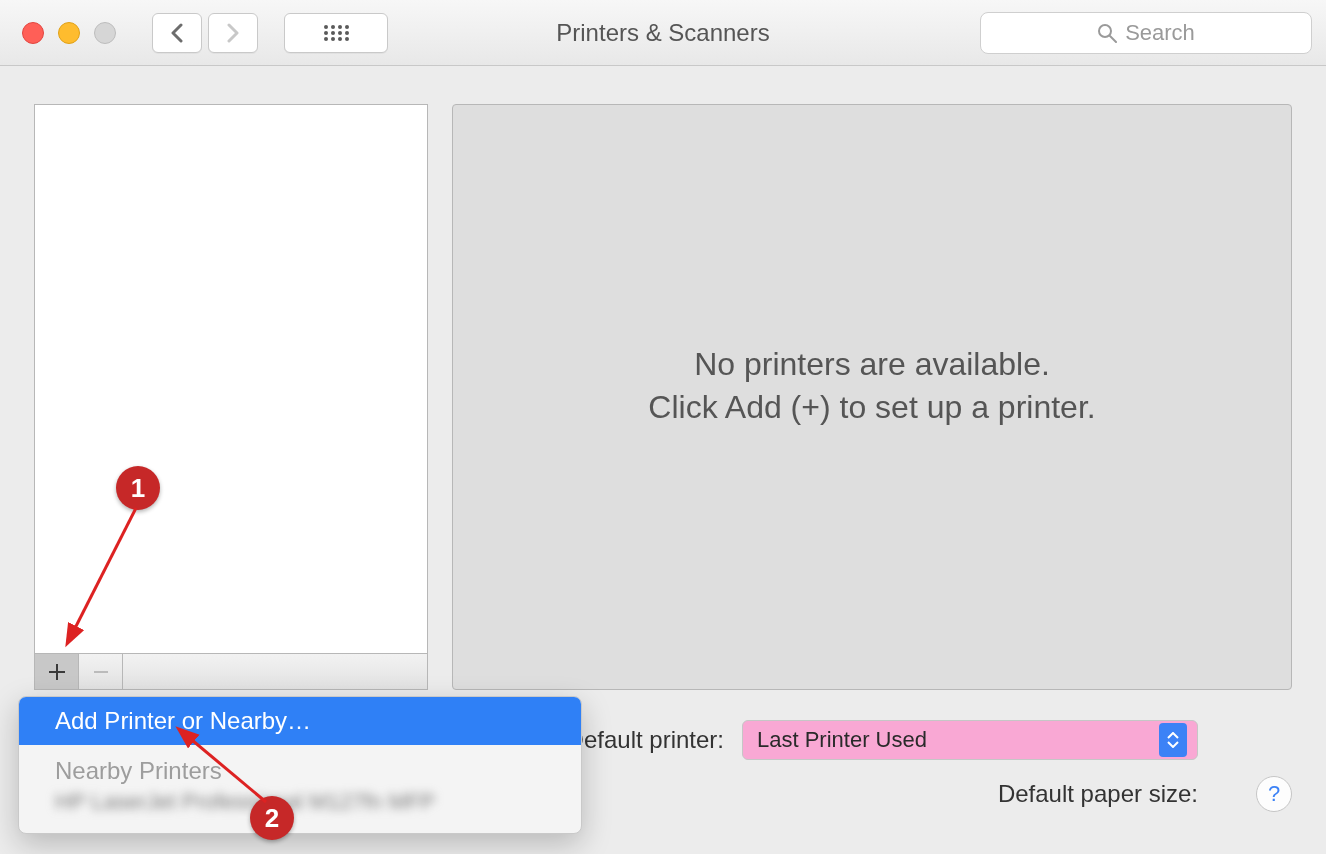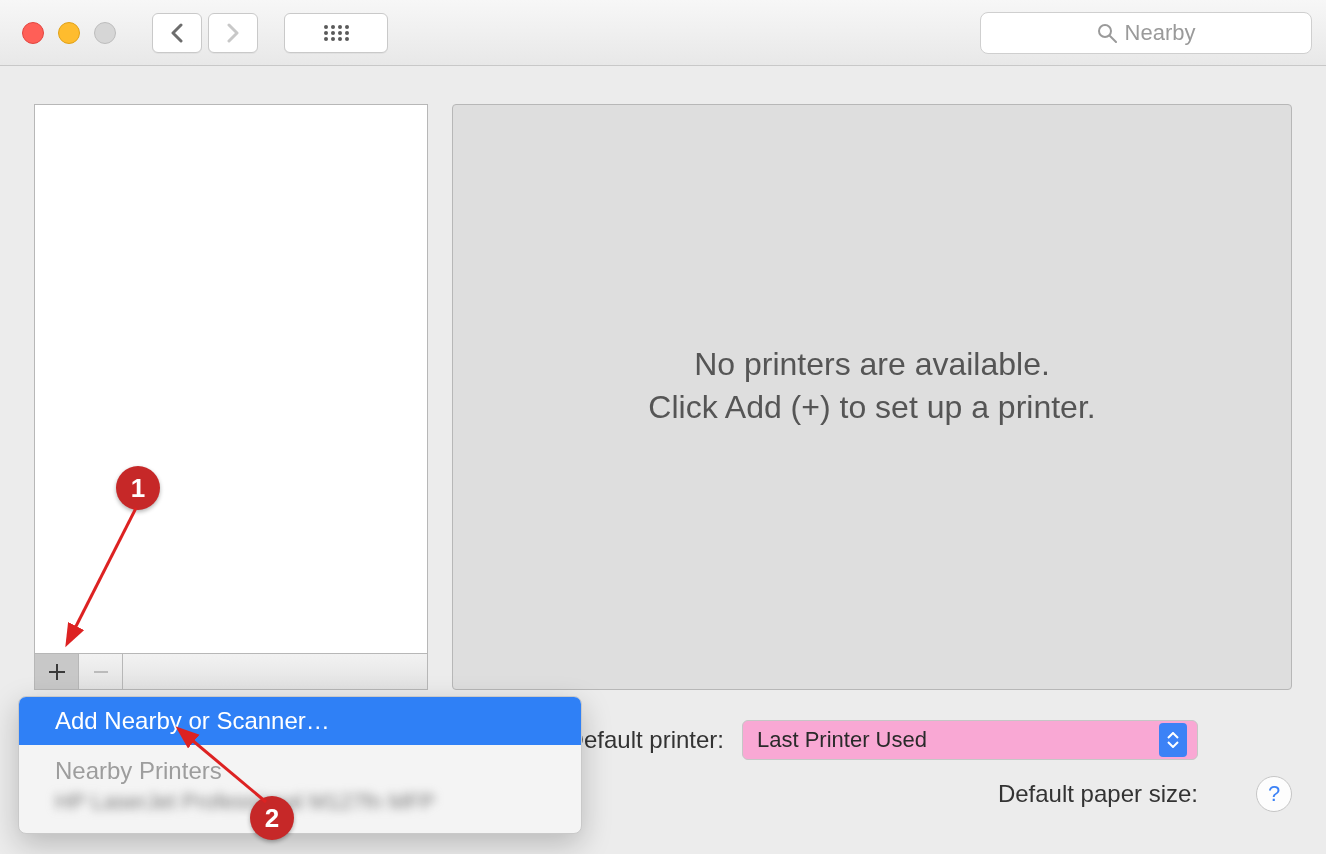--- a/index.html
+++ b/index.html
@@ -234,27 +234,28 @@
           <circle cx="10" cy="9" r="2"></circle>
           <circle cx="17" cy="9" r="2"></circle>
           <circle cx="24" cy="9" r="2"></circle>
         <circle cx="3" cy="15" r="2"></circle>
           <circle cx="10" cy="15" r="2"></circle>
           <circle cx="17" cy="15" r="2"></circle>
           <circle cx="24" cy="15" r="2"></circle>
       </g>
     </svg>
   </div>
+  <div class="title">Printers &amp; Scanners</div>
   <div class="search-wrap">
     <div class="search">
       <svg width="20" height="20" viewBox="0 0 20 20">
           <circle cx="8" cy="8" r="6" stroke="#9a9a9a" stroke-width="2" fill="none"></circle>
           <line x1="13" y1="13" x2="19" y2="19" stroke="#9a9a9a" stroke-width="2" stroke-linecap="round"></line>
         </svg>
-      <span>Nearby</span>
+      <span>Search</span>
     </div>
   </div>
 </div>
 
 <div class="content">
   <div class="sidebar-col">
     <div class="printer-list"></div>
     <div class="below-toolbar">
       <div class="small-btn active">
         <svg width="18" height="18" viewBox="0 0 18 18">
@@ -294,21 +295,21 @@
       </div>
       <div class="settings-row">
         <div class="settings-label">Default paper size:</div>
         <div class="help-btn">?</div>
       </div>
     </div>
   </div>
 </div>
 
 <div class="context-menu">
-  <div class="menu-item selected">Add Nearby or Scanner…</div>
+  <div class="menu-item selected">Add Printer or Nearby…</div>
   <div class="menu-heading">Nearby Printers</div>
   <div class="menu-sub">HP LaserJet Professional M127fn MFP</div>
 </div>
 
 <div class="annot badge" id="badge1">1</div>
 <div class="annot badge" id="badge2">2</div>
 
 <svg class="arrow-svg" style="left:54px; top:502px;" width="100" height="170">
   <defs>
       <marker id="ah1" markerWidth="10" markerHeight="10" refX="6" refY="3" orient="auto">

